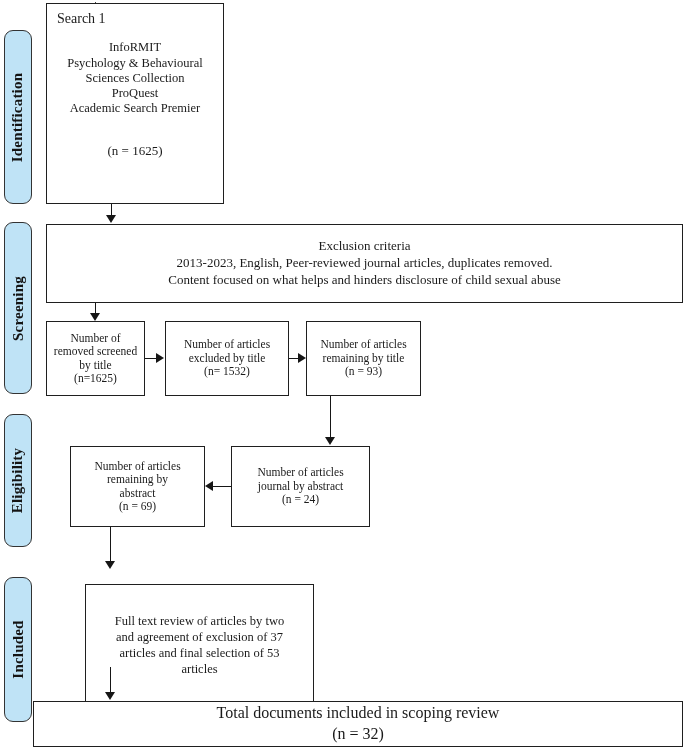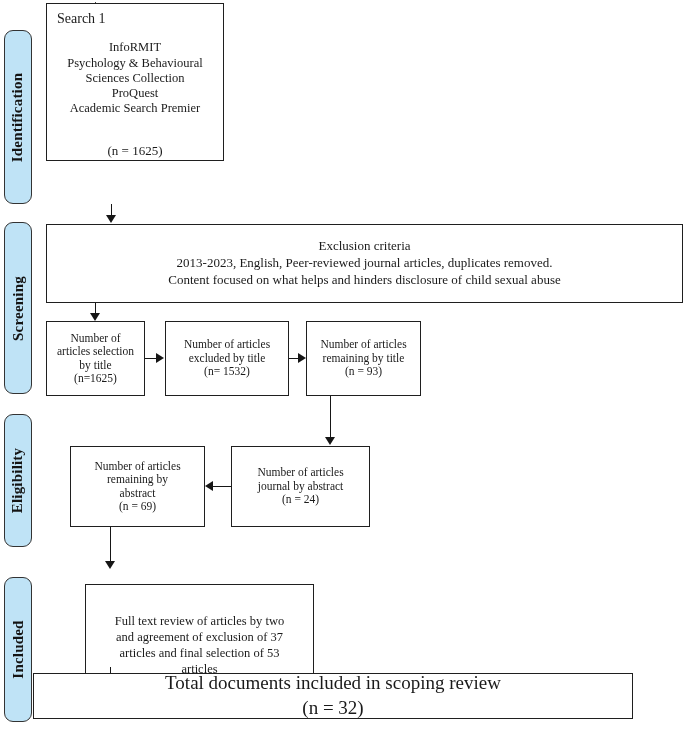--- a/index.html
+++ b/index.html
@@ -52,21 +52,21 @@
     display: flex;
     flex-direction: column;
     align-items: center;
     justify-content: center;
     text-align: center;
     line-height: 1.17;
   }
   .box .line { display: block; white-space: pre; }
 
   .box-search1 {
-    left: 46px; top: 3px; width: 178px; height: 158px;
+    left: 46px; top: 3px; width: 178px; height: 201px;
     align-items: stretch; justify-content: flex-start;
     font-size: 12.5px;
   }
   .search-title {
     text-align: left;
     padding: 7px 0 0 10px;
     font-size: 14px;
   }
   .search-sources {
     margin-top: 13px;
@@ -87,21 +87,21 @@
 
   .box-screened   { left: 46px;  top: 321px; width: 99px;  height: 75px; font-size: 11.5px; }
   .box-exc-title  { left: 165px; top: 321px; width: 124px; height: 75px; font-size: 11.5px; }
   .box-rem-title  { left: 306px; top: 321px; width: 115px; height: 75px; font-size: 11.5px; }
 
   .box-rem-abs    { left: 70px;  top: 446px; width: 135px; height: 81px; font-size: 11.5px; }
   .box-exc-abs    { left: 231px; top: 446px; width: 139px; height: 81px; font-size: 11.5px; }
 
   .box-fulltext   { left: 85px;  top: 584px; width: 229px; height: 121px; font-size: 12.5px; line-height: 1.28; }
 
-  .box-total      { left: 33px;  top: 673px; width: 600px; height: 46px; font-size: 19px; line-height: 1.3; }
+  .box-total      { left: 33px;  top: 701px; width: 650px; height: 46px; font-size: 16px; line-height: 1.3; }
 
   
   .vline {
     position: absolute;
     width: 0;
     border-left: 1.6px solid #161616;
   }
   .hline {
     position: absolute;
     height: 0;
@@ -175,21 +175,21 @@
     <span class="line">Exclusion criteria</span>
     <span class="line">2013-2023, English, Peer-reviewed journal articles, duplicates removed.</span>
     <span class="line">Content focused on what helps and hinders disclosure of child sexual abuse</span>
   </div>
 
   <div class="vline" style="left:95px; top:303px; height:12px;"></div>
   <div class="arrow-down" style="left:90px; top:313px;"></div>
 
   <div class="box box-screened">
     <span class="line">Number of</span>
-    <span class="line">articles selection</span>
+    <span class="line">removed screened</span>
     <span class="line">by title</span>
     <span class="line">(n=1625)</span>
   </div>
 
   <div class="hline" style="left:145px; top:358px; width:13px;"></div>
   <div class="arrow-right" style="left:156px; top:353px;"></div>
 
   <div class="box box-exc-title">
     <span class="line">Number of articles</span>
     <span class="line">excluded by title</span>

